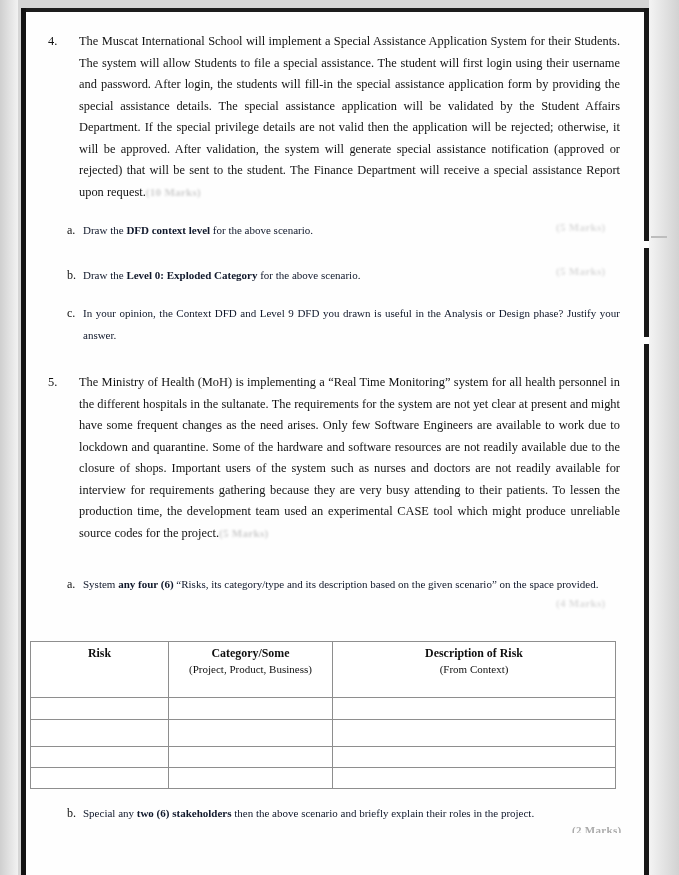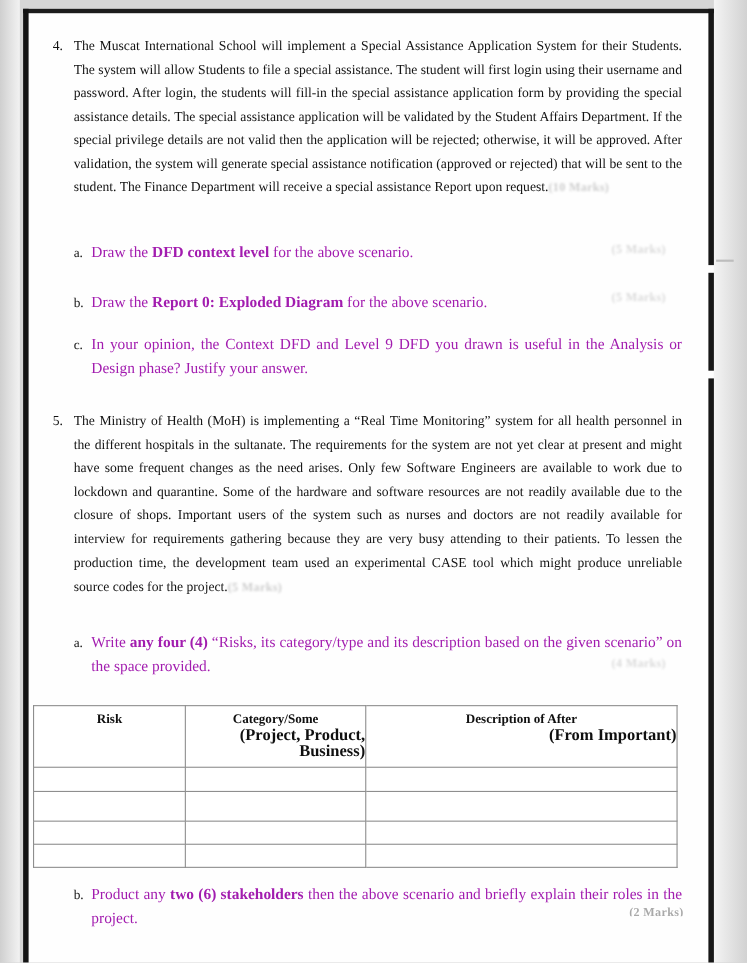--- a/index.html
+++ b/index.html
@@ -104,38 +104,39 @@
     width: 19px;
     text-align: left;
   }
   .qbody {
     flex: 1 1 auto;
     font-size: 12.4px;
     line-height: 21.5px;
     color: #131313;
     text-align: justify;
     text-justify: inter-word;
+    margin-left: 12px;
   }
 
   .sub {
     position: absolute;
     display: flex;
   }
   .sublabel {
     flex: 0 0 auto;
     width: 16px;
     font-size: 12.1px;
     line-height: 21.5px;
     color: #141414;
   }
   .subbody {
     flex: 1 1 auto;
-    font-size: 14px;
+    font-size: 11px;
     line-height: 21.5px;
-    color: #a21caf;
+    color: #0f172a;
     text-align: justify;
     font-family: Liberation Serif, serif;
   }
   b, .bold { font-weight: bold; }
 
   
   .marks {
     position: absolute;
     font-size: 11px;
     font-weight: bold;
@@ -178,25 +179,24 @@
     font-size: 11.9px;
     line-height: 15.5px;
     font-weight: bold;
     color: #101010;
     text-align: center;
     vertical-align: top;
     padding-top: 4px;
     height: 51px;
   }
   .risk-table th .sublines {
-    font-weight: bold;
-    font-size: 15px;
+    font-weight: normal;
+    font-size: 11px;
     line-height: 14.6px;
     display: block;
-    text-align: right;
   }
   .risk-table td.cell-r1 { height: 21px; }
   .risk-table td.cell-r2 { height: 26px; }
   .risk-table td.cell-r3 { height: 20px; }
   .risk-table td.cell-r4 { height: 20px; }
 
   .col-risk { width: 137px; }
   .col-cat  { width: 163px; }
   .col-desc { width: 282px; }
 </style>
@@ -224,62 +224,62 @@
   </div>
 
   <div class="sub" style="left:19px; top:220px; width:553px;">
     <div class="sublabel">a.</div>
     <div class="subbody"><span>Draw the </span><b>DFD context level</b><span> for the above scenario.</span></div>
   </div>
   <div class="marks faint" style="left:508px; top:221px;">(5 Marks)</div>
 
   <div class="sub" style="left:19px; top:265px; width:553px;">
     <div class="sublabel">b.</div>
-    <div class="subbody"><span>Draw the </span><b>Report 0: Exploded Diagram</b><span> for the  above scenario.</span></div>
+    <div class="subbody"><span>Draw the </span><b>Level 0: Exploded Category</b><span> for the  above scenario.</span></div>
   </div>
   <div class="marks faint" style="left:508px; top:265px;">(5 Marks)</div>
 
   <div class="sub" style="left:19px; top:303px; width:553px;">
     <div class="sublabel">c.</div>
     <div class="subbody">In your opinion, the Context DFD and Level 9 DFD   you drawn is useful in the Analysis or Design phase? Justify your answer.</div>
   </div>
 
   <div class="qblock" style="left:0px; top:372px; width:572px;">
     <div class="qnum">5.</div>
     <div class="qbody"><span>The Ministry of Health (MoH) is implementing a “Real Time Monitoring” system for all health personnel in the different hospitals in the sultanate. The requirements for the system are not yet clear at present and might have some frequent changes as the need arises. Only few Software Engineers are available to work due to lockdown and quarantine. Some of the hardware and software resources are not readily available due to the closure of shops. Important users of the system such as nurses and doctors are not readily available for interview for requirements gathering because they are very busy attending to their patients. To lessen the production time, the development team used an experimental CASE tool which might produce unreliable source codes for the project.</span><span class="marks inline">(5 Marks)</span></div>
   </div>
 
   <div class="sub" style="left:19px; top:574px; width:553px;">
     <div class="sublabel">a.</div>
-    <div class="subbody"><span>Write </span><b>any four (4)</b><span> “Risks, its category/type and its description based on the given scenario” on the space provided.</span></div>
+    <div class="subbody"><span>System </span><b>any four (6)</b><span> “Risks, its category/type and its description based on the given scenario” on the space provided.</span></div>
   </div>
   <div class="marks faint" style="left:508px; top:597px;">(4 Marks)</div>
 
   <div class="sub" style="left:19px; top:803px; width:553px;">
     <div class="sublabel">b.</div>
-    <div class="subbody"><span>Product any </span><b>two (6) stakeholders</b><span> then the above scenario and briefly explain their roles in the project.</span></div>
+    <div class="subbody"><span>Special any </span><b>two (6) stakeholders</b><span> then the above scenario and briefly explain their roles in the project.</span></div>
   </div>
   <div class="marks clipped" style="left:512px; top:824px;margin-left:12px;">(2 Marks)</div>
 
 </div>
 
 <table class="risk-table">
   <thead>
     <tr>
       <th class="col-risk">
         <span>Risk</span>
         <span class="sublines"></span>
       </th>
       <th class="col-cat">
         <span>Category/Some</span>
         <span class="sublines">(Project, Product, Business)</span>
       </th>
       <th class="col-desc">
-        <span>Description of After</span>
-        <span class="sublines">(From Important)</span>
+        <span>Description of Risk</span>
+        <span class="sublines">(From Context)</span>
       </th>
     </tr>
   </thead>
   <tbody>
     <tr>
       <td class="cell-r1"></td>
       <td class="cell-r1"></td>
       <td class="cell-r1"></td>
     </tr>
     <tr>

